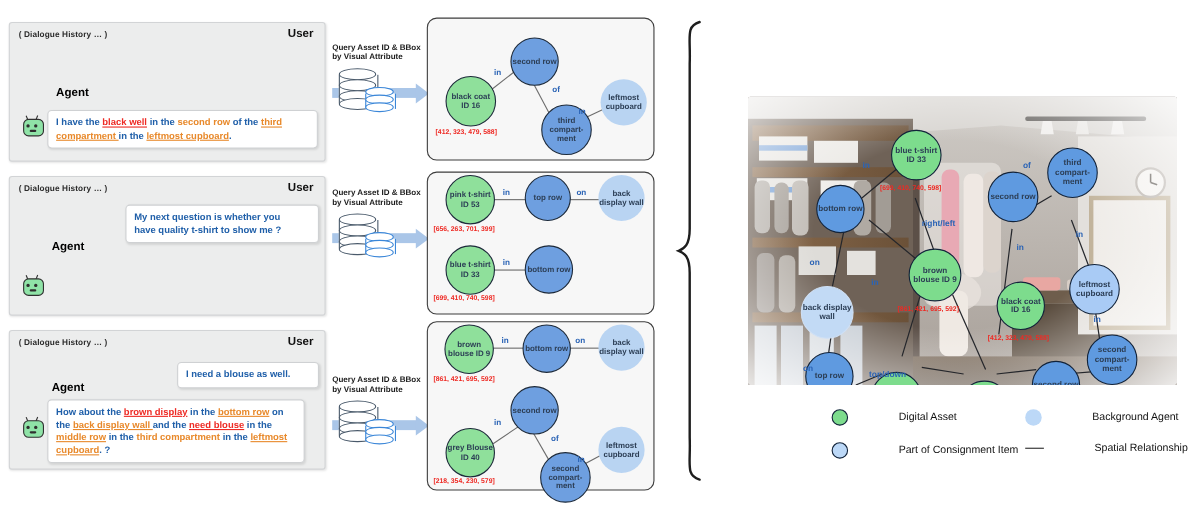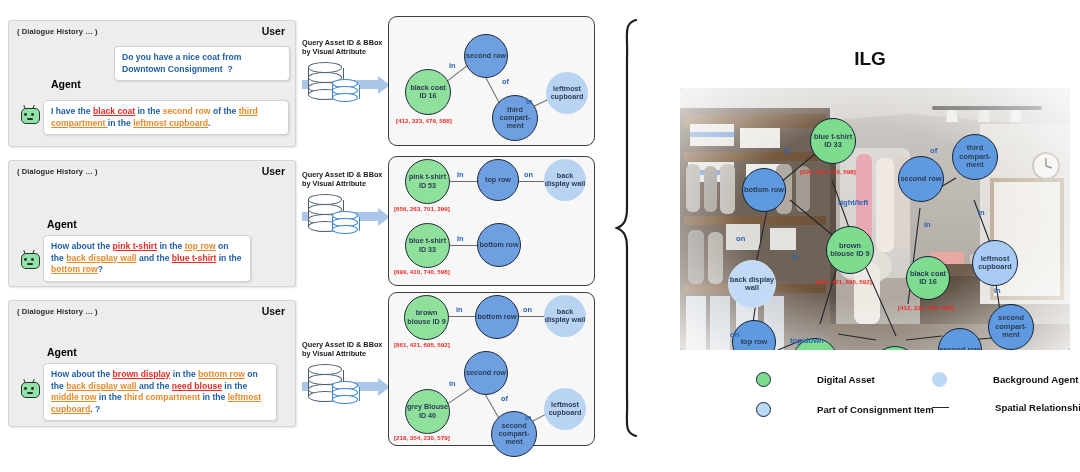--- a/index.html
+++ b/index.html
@@ -109,65 +109,63 @@
   .ilg-elabel{position:absolute;font-size:7.6px;font-weight:700;color:#2a63b5;white-space:nowrap;}
   .ilg-bbox{position:absolute;font-size:6.2px;font-weight:700;color:#ee2a24;white-space:nowrap;}
 
   
   .lg-item{position:absolute;display:flex;align-items:center;gap:7px;}
   .lg-dot{width:15px;height:15px;border-radius:50%;box-sizing:border-box;}
   .lg-dot.asset{background:#7ddc8d;border:1.6px solid #12233a;}
   .lg-dot.bg{background:#bcd8f7;border:none;}
   .lg-dot.partbg{background:#bcd8f7;border:1.6px solid #12233a;}
   .lg-line{width:17px;height:1.8px;background:#2a2a2a;}
-  .lg-text{font-size:9.6px;font-weight:700;color:#111;white-space:nowrap;padding-left:39px;}
+  .lg-text{font-size:9.6px;font-weight:400;color:#111;white-space:nowrap;padding-left:39px;}
 </style>
 </head>
 <body>
 
 <div class="dlg-card" style="top:20px;height:125px;">
   <div class="dlg-hist">( Dialogue History … )</div>
   <div class="dlg-user">User</div>
-  <div class="bubble user" style="left:105px;top:25px;width:160px;">
-    Do you have a nice coat from<br>Downtown Consignment&nbsp; ?
-  </div>
   <div class="dlg-agent" style="left:42px;top:57px;">Agent</div>
   <div class="robot" style="left:11px;top:83px;">
     <div class="ant l"></div>
       <div class="ant r"></div>
     <div class="head"></div>
       <div class="eye l"></div>
       <div class="eye r"></div>
       <div class="mouth"></div>
   </div>
   <div class="bubble agent" style="left:34px;top:79px;width:230px;">
-    I have the <span class="r">black coat</span> in the <span class="ob">second row</span> of the <span class="o">third compartment </span>in the <span class="o">leftmost cupboard</span>.
+    I have the <span class="r">black well</span> in the <span class="ob">second row</span> of the <span class="o">third compartment </span>in the <span class="o">leftmost cupboard</span>.
   </div>
 </div>
 
 <div class="dlg-card" style="top:160px;height:125px;">
   <div class="dlg-hist">( Dialogue History … )</div>
   <div class="dlg-user">User</div>
+  <div class="bubble user" style="left:105px;top:25px;width:160px;">
+    My next question is whether you<br>have quality t-shirt to show me ?
+  </div>
   <div class="dlg-agent" style="left:38px;top:57px;">Agent</div>
   <div class="robot" style="left:11px;top:88px;">
     <div class="ant l"></div>
       <div class="ant r"></div>
     <div class="head"></div>
       <div class="eye l"></div>
       <div class="eye r"></div>
       <div class="mouth"></div>
   </div>
-  <div class="bubble agent" style="left:34px;top:74px;width:192px;">
-    How about the <span class="r">pink t-shirt</span> in the <span class="o">top row</span> on the <span class="o">back display wall</span> and the <span class="r">blue t-shirt</span> in the <span class="o">bottom row</span>?
-  </div>
 </div>
 
 <div class="dlg-card" style="top:300px;height:125px;">
   <div class="dlg-hist">( Dialogue History … )</div>
   <div class="dlg-user">User</div>
+  <div class="bubble user" style="left:152px;top:28px;width:113px;">I need a blouse as well.</div>
   <div class="dlg-agent" style="left:38px;top:45px;">Agent</div>
   <div class="robot" style="left:11px;top:77px;">
     <div class="ant l"></div>
       <div class="ant r"></div>
     <div class="head"></div>
       <div class="eye l"></div>
       <div class="eye r"></div>
       <div class="mouth"></div>
   </div>
   <div class="bubble agent" style="left:34px;top:62px;width:218px;">
@@ -344,21 +342,20 @@
   <div class="elabel" style="left:136px;top:120px;">in</div>
 </div>
 
 <div class="brace">
   <svg width="30" height="420" viewBox="0 0 30 420">
     <path d="M22,2 C9,6 14,16 13,40 L13,190 C13,205 8,208 3,210 C8,212 13,215 13,230 L13,380 C14,404 9,414 22,418" fill="none" stroke="#1e1e1e" stroke-width="2.2" stroke-linecap="round"></path>
   </svg>
 </div>
 
 <div style="position:absolute;left:660px;top:40px;width:420px;height:432px;">
-  <div class="ilg-title" style="top:8px;">ILG</div>
 
   <div class="ilg-img" style="left:20px;top:48px;width:390px;height:262px;">
 
     <svg class="photo" width="390" height="262" viewBox="0 0 390 262" preserveAspectRatio="none">
       <defs>
         <linearGradient id="wall" x1="0" y1="0" x2="0" y2="1">
           <stop offset="0%" stop-color="#cfcbc6"></stop>
             <stop offset="100%" stop-color="#a79f98"></stop>
         </linearGradient>
         <linearGradient id="wood" x1="0" y1="0" x2="1" y2="0">

